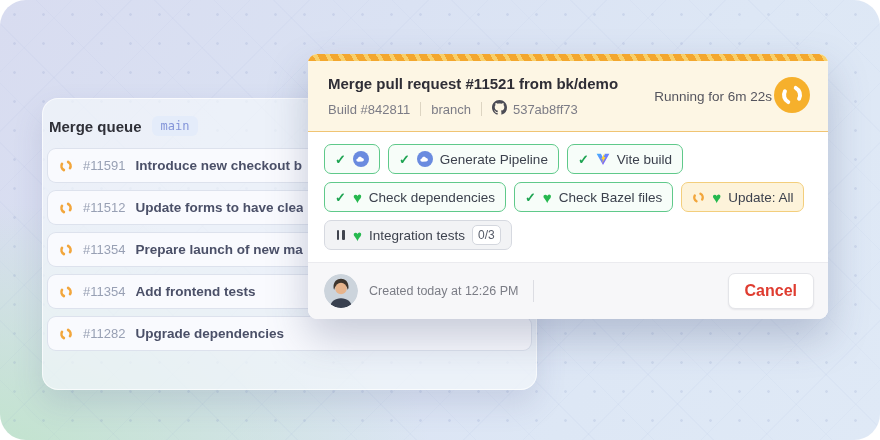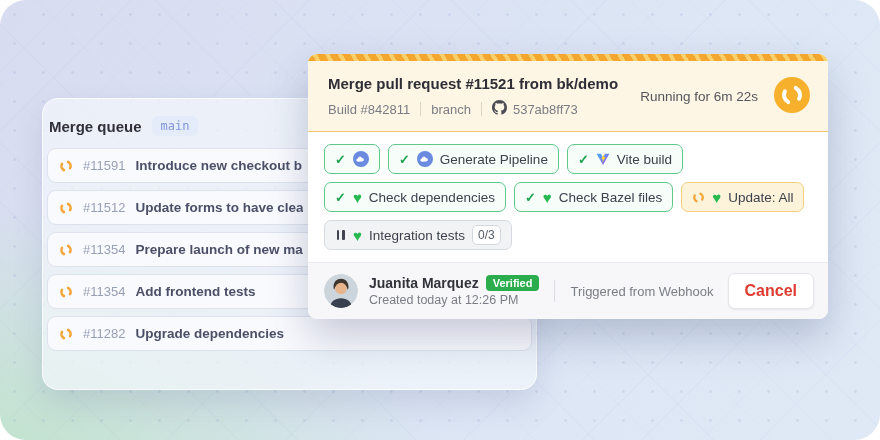--- a/index.html
+++ b/index.html
@@ -36,21 +36,21 @@
     position:absolute;left:308px;top:54px;width:520px;border-radius:9px;overflow:hidden;
     background:#fff;box-shadow:0 18px 40px rgba(70,80,120,.28);
   }
   .stripe{height:7px;background:repeating-linear-gradient(60deg,#f3a72e 0 7px,#f8d06b 7px 11px);}
   .build-head{display:flex;justify-content:space-between;align-items:center;
     background:#fdf6e4;border-bottom:1px solid #f0c473;padding:14px 18px 13px 20px;}
   .build-title{font-size:15px;font-weight:700;color:#2f2e36;margin:0 0 8px;}
   .build-meta{display:flex;align-items:center;gap:10px;font-size:13px;color:#7c7c86;}
   .vdiv{width:1px;height:14px;background:#ddd5c2;}
   .sha-wrap{display:inline-flex;align-items:center;gap:6px;}
-  .head-right{display:flex;align-items:center;gap:16px;justify-content:center;}
+  .head-right{display:flex;align-items:center;gap:2px;justify-content:center;}
   .running-text{font-size:13.5px;color:#55555e;}
   
   .steps{display:flex;flex-wrap:wrap;gap:8px;padding:12px 16px;background:#fff;}
   .chip{display:inline-flex;align-items:center;gap:7px;height:30px;padding:0 10px;
     border-radius:7px;font-size:13.5px;color:#3c414d;box-sizing:border-box;cursor:pointer;}
   .chip.passed{background:#f7fdf9;border:1px solid #5fc98a;}
   .chip.running{background:#fdf3da;border:1px solid #f3ce7c;}
   .chip.paused{background:#f2f3f5;border:1px solid #d6d9e0;}
   .check{color:#1ea452;font-weight:700;font-size:13px;line-height:1;}
   .heart{color:#26b94f;font-size:15px;line-height:1;}
@@ -263,24 +263,19 @@
             </defs>
             <g clip-path="url(#avc)">
               <rect width="34" height="34" fill="#ccd4dc"></rect>
               <path d="M9.5 13c0-5.5 3.4-8.3 7.5-8.3s7.5 2.8 7.5 8.3c0 1.6-.5 2.6-.9 2.6-.3-3-2.7-4.6-6.6-4.6s-6.3 1.6-6.6 4.6c-.4 0-.9-1-.9-2.6z" fill="#3e352d"></path>
               <circle cx="17" cy="14.5" r="5.8" fill="#e7b48c"></circle>
               <path d="M6 34c0-6.2 5-9.8 11-9.8S28 27.8 28 34z" fill="#39404f"></path>
             </g>
           </svg>
       </span>
       <div class="author-block">
-        <div class="author-line">
-          <span class="author-name">Juanita Marquez</span>
-          <span class="verified-badge">Verified</span>
-        </div>
         <span class="created">Created today at 12:26 PM</span>
       </div>
       <i class="foot-div"></i>
-      <span class="trigger">Triggered from Webhook</span>
       <button class="cancel-btn">Cancel</button>
     </footer>
   </section>
 </div>
 
 </body></html>

